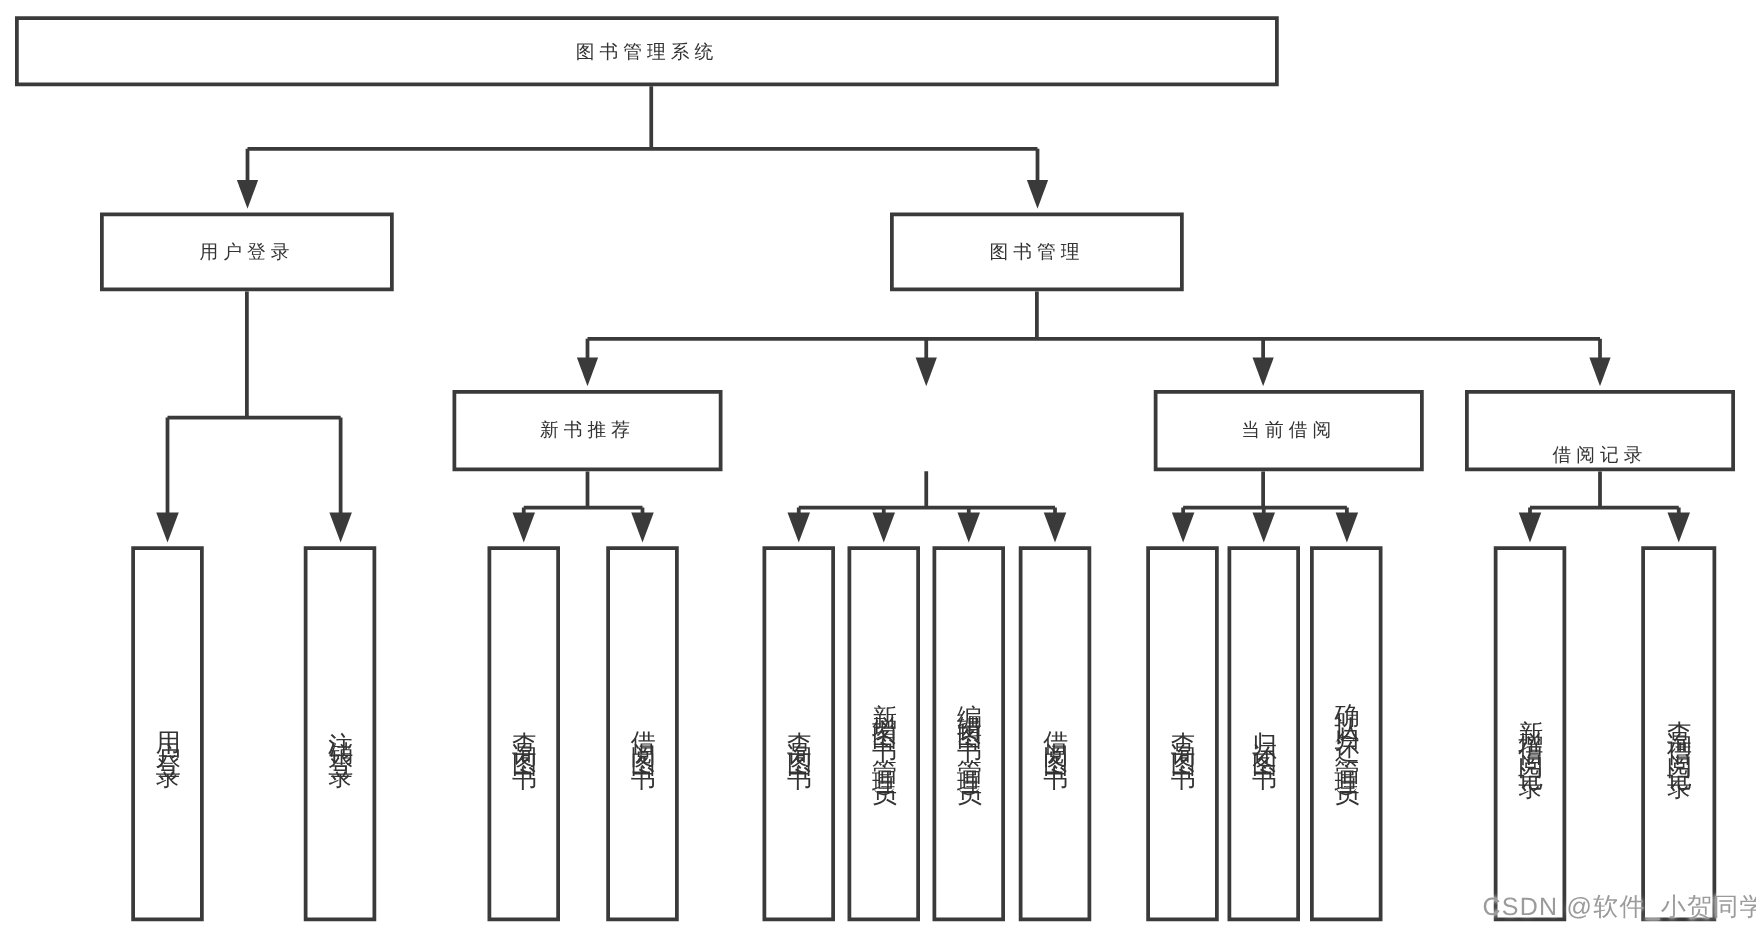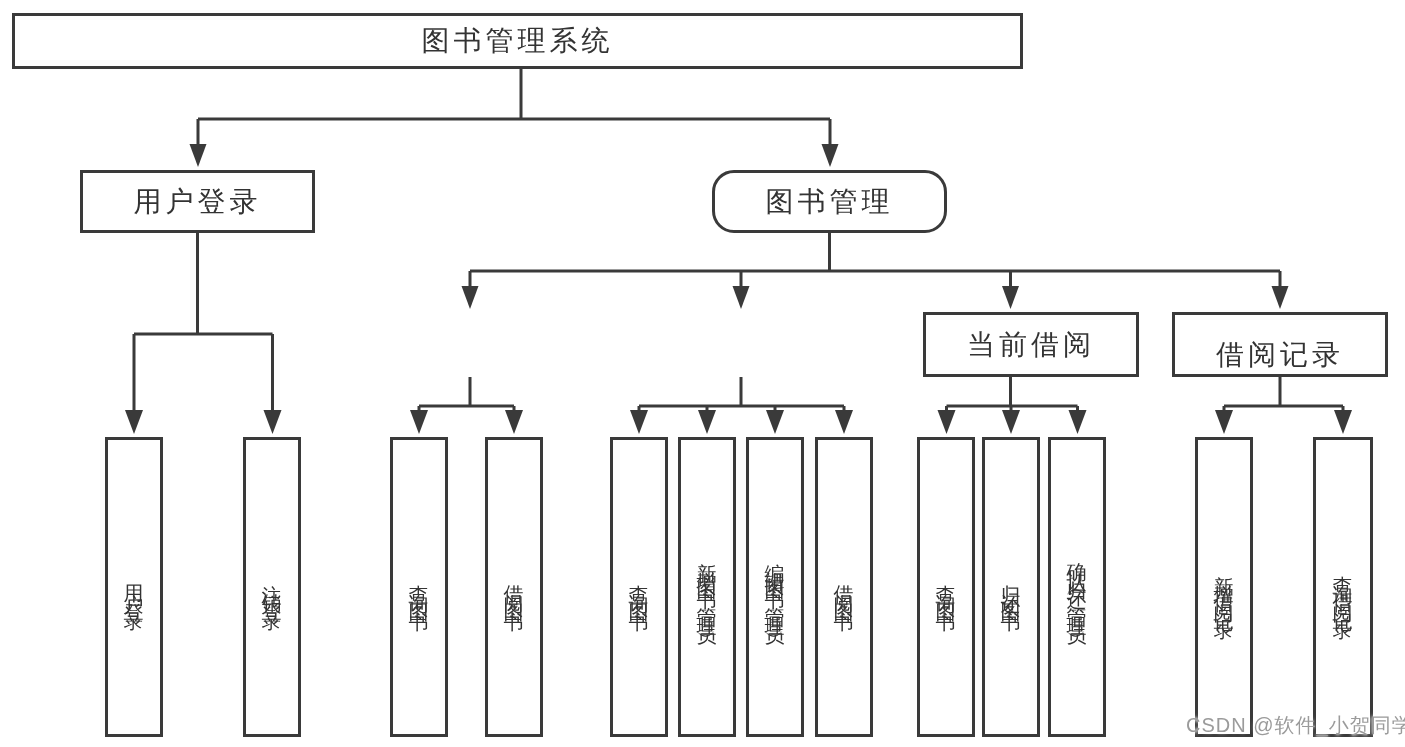--- a/index.html
+++ b/index.html
@@ -12,21 +12,21 @@
   }
   .wires{position:absolute;left:0;top:0;width:1405px;height:747px;}
   .box{
     position:absolute;
     box-sizing:border-box;
     border:3px solid #3a3a3a;
     background:#ffffff;
     display:flex;align-items:center;justify-content:center;
     color:#333333;
   }
-  .hbox{font-size:28px;letter-spacing:4px;font-weight:400;}
+  .hbox{font-size:15px;letter-spacing:4px;font-weight:400;}
   .root{left:12px;top:13px;width:1011px;height:56px;}
   .lvl2{top:170px;width:235px;height:63px;}
   .lvl3{top:312px;width:216px;height:65px;}
   .leaf{top:437px;width:58px;height:300px;}
   .leaf .vtxt{
     writing-mode:vertical-rl;
     text-orientation:mixed;
     font-size:20px;
     line-height:1;
     letter-spacing:9px;
@@ -89,24 +89,27 @@
     </g>
   </svg>
 
   <div class="box root hbox">
     <span>图书管理系统</span>
   </div>
 
   <div class="box lvl2 hbox" style="left:80px;">
     <span>用户登录</span>
   </div>
-  <div class="box lvl2 hbox" style="left:712px;border-radius:22px;">
+  <div class="box lvl2 hbox" style="left:712px;">
     <span>图书管理</span>
   </div>
 
+  <div class="box lvl3 hbox" style="left:362px;">
+    <span>新书推荐</span>
+  </div>
   <div class="box lvl3 hbox" style="left:903px;margin-left:20px;">
     <span>当前借阅</span>
   </div>
   <div class="box lvl3 hbox" style="left:1172px;align-items:flex-end;">
     <span>借阅记录</span>
   </div>
 
   <div class="box leaf" style="left:105px;">
     <span class="vtxt">用户登录</span>
   </div>

